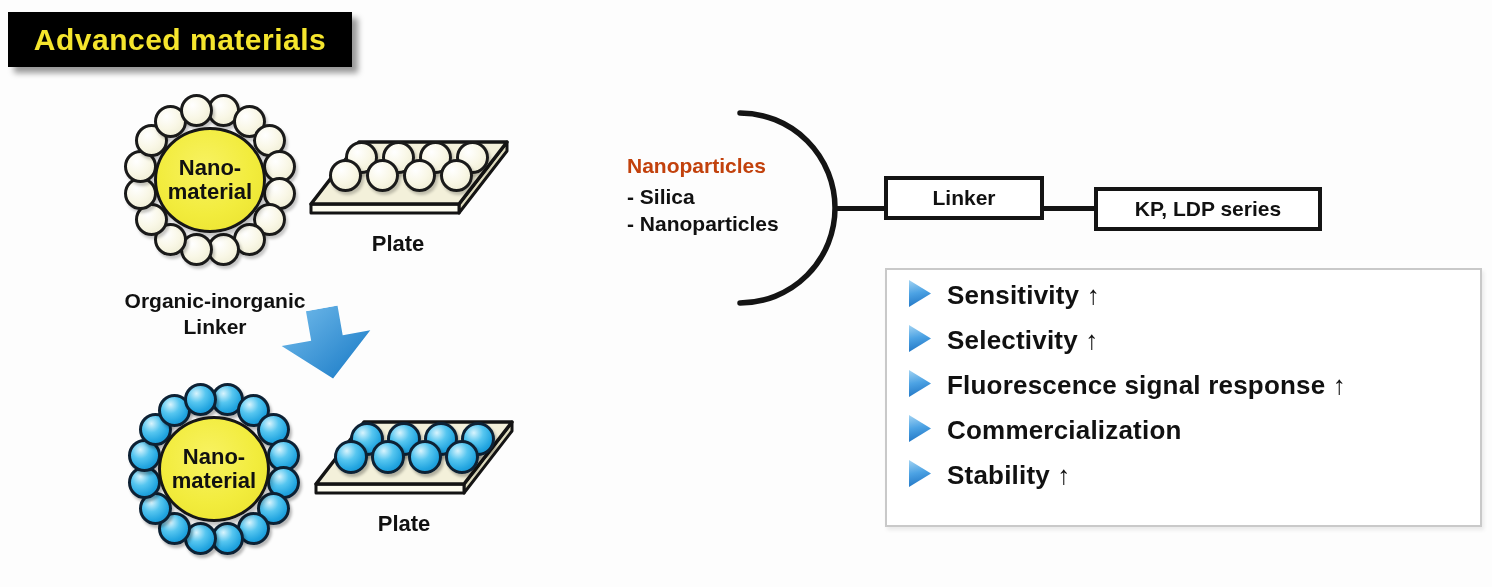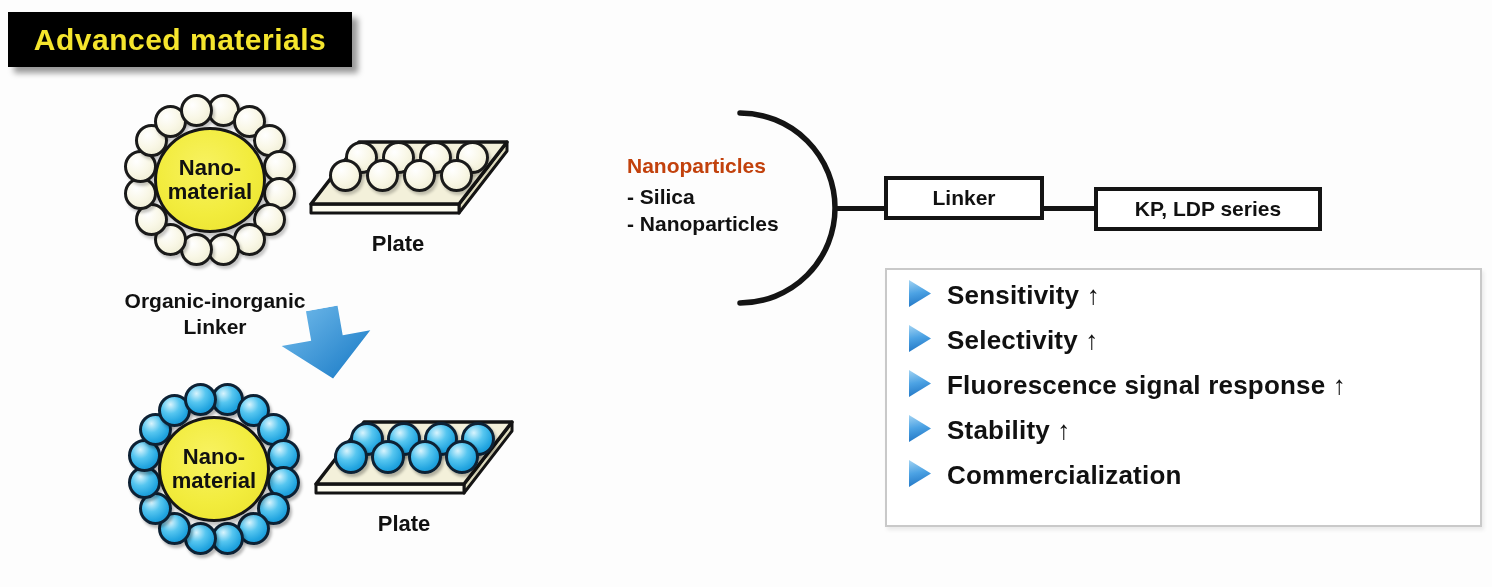--- a/index.html
+++ b/index.html
@@ -210,21 +210,21 @@
     <div class="benefit-row">
       <span class="tri"></span>
       <span class="benefit-text">Selectivity ↑</span>
     </div>
     <div class="benefit-row">
       <span class="tri"></span>
       <span class="benefit-text">Fluorescence signal response ↑</span>
     </div>
     <div class="benefit-row">
       <span class="tri"></span>
+      <span class="benefit-text">Commercialization</span>
+    </div>
+    <div class="benefit-row">
+      <span class="tri"></span>
       <span class="benefit-text">Stability ↑</span>
     </div>
-    <div class="benefit-row">
-      <span class="tri"></span>
-      <span class="benefit-text">Commercialization</span>
-    </div>
   </div>
 
 </div>
 
 </body></html>

